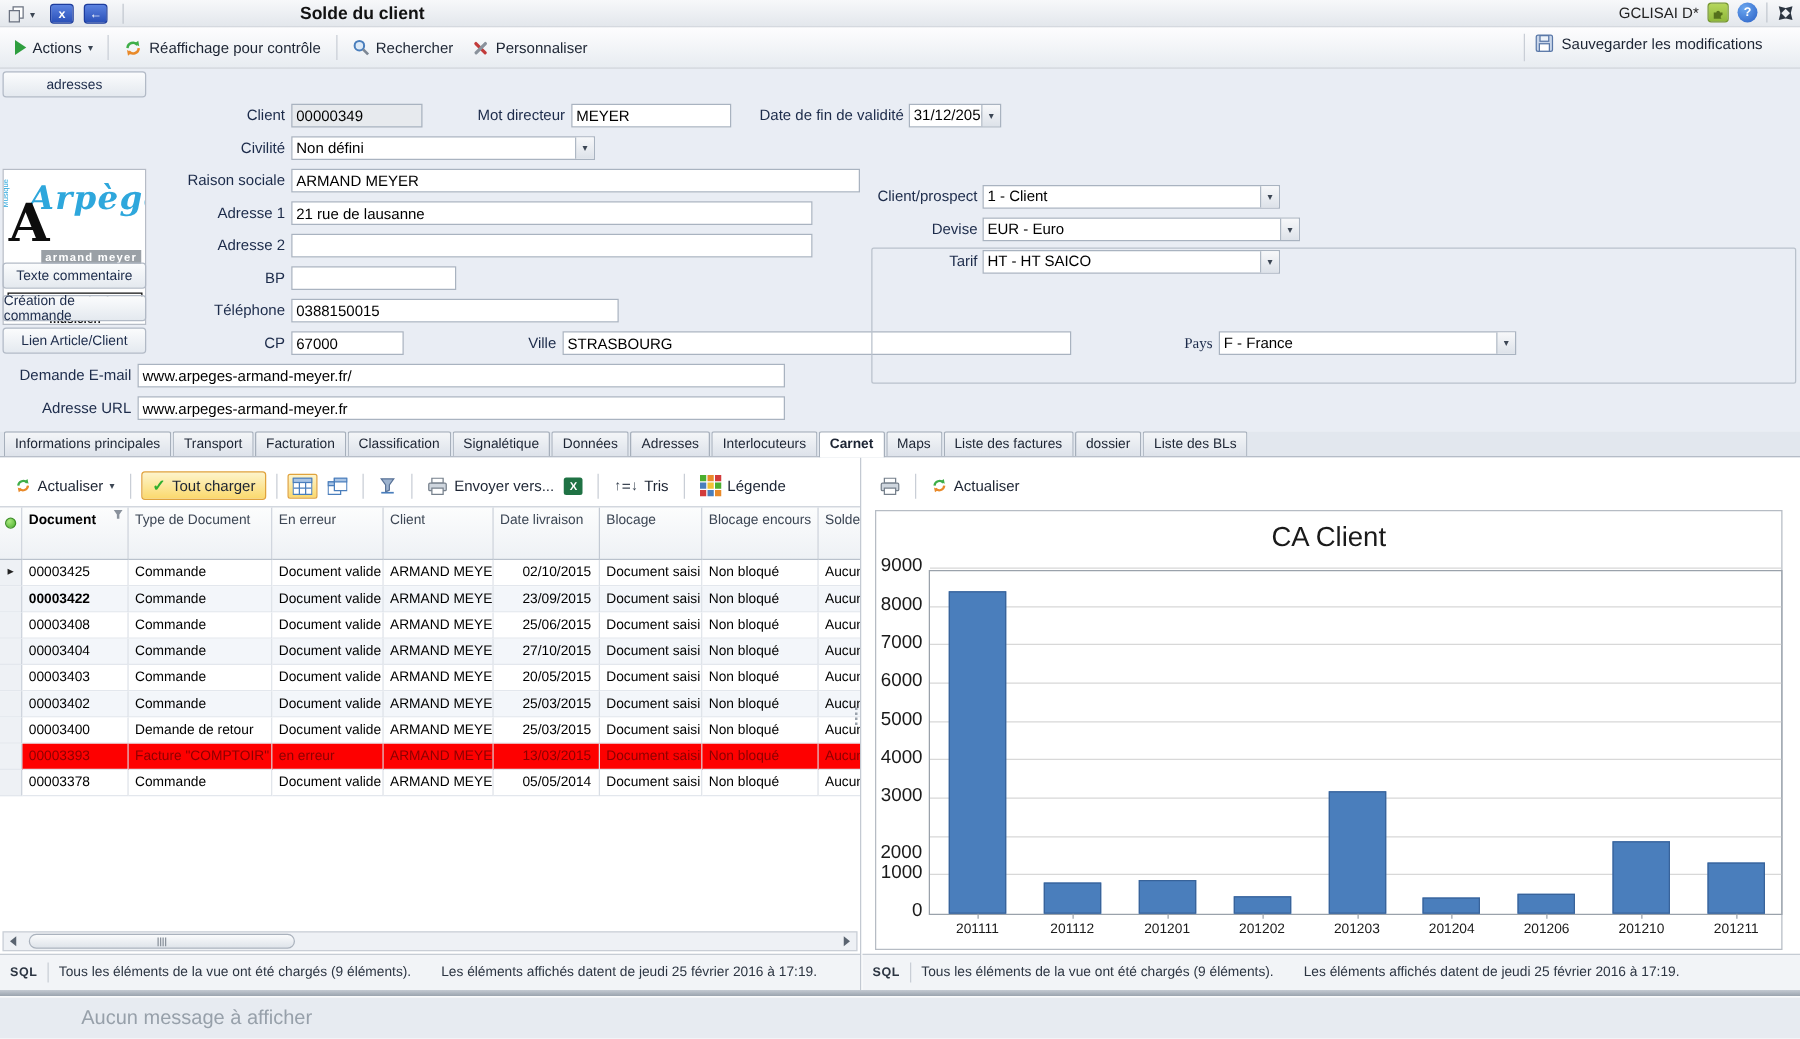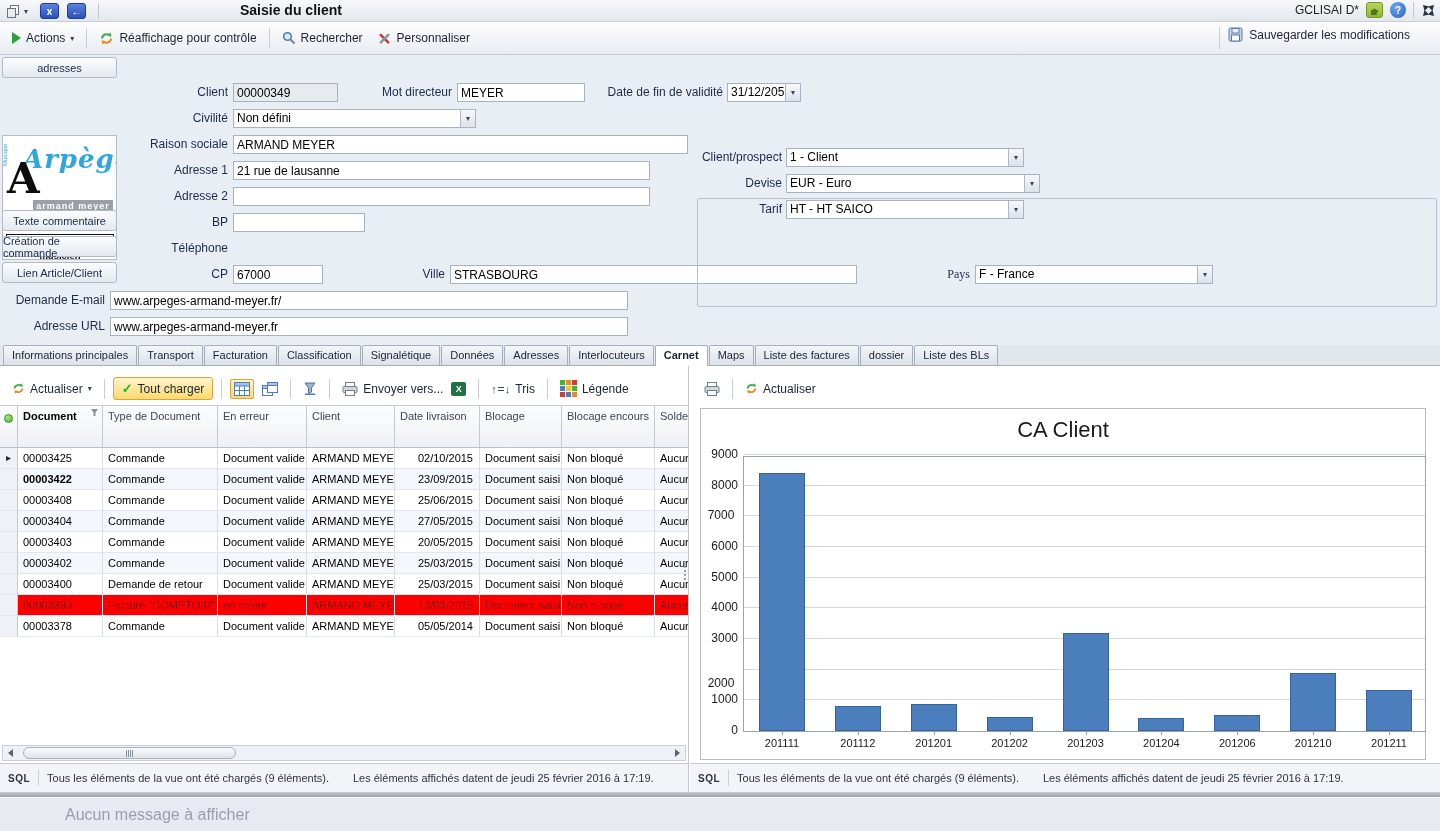--- a/index.html
+++ b/index.html
@@ -115,21 +115,21 @@
   
   #split-grip { position:absolute; left:683px; top:200px; width:4px; display:flex; flex-direction:column; gap:2px; align-items:center; }
   .dot { width:2px; height:2px; background:#9aa2ac; }
 
   
   #chart-box { position:absolute; left:10px; top:42px; width:726px; height:352px; border:1px solid #b6bcc4; background:#fff; }
   #chart-title { text-align:center; font-size:22px; color:#1a1a1a; margin-top:8px; }
   #plot { position:absolute; left:42px; top:47px; width:683px; height:276px; border:1px solid #9aa2ab; }
   .gridline { position:absolute; left:0; width:100%; height:1px; background:#d8d8d8; }
   .bar { position:absolute; bottom:0; }
-  .ylab { position:absolute; right:100%; margin-right:6px; width:34px; text-align:right; font-size:12px; color:#1a1a1a; }
+  .ylab { position:absolute; right:100%; margin-right:6px; width:34px; text-align:right; font-size:15px; color:#1a1a1a; }
   .xlab { position:absolute; top:100%; margin-top:6px; text-align:center; font-size:11px; color:#1a1a1a; }
   .xtick { position:absolute; top:100%; width:1px; height:4px; background:#9aa2ab; }
 
   
   #footer-strip { position:absolute; left:0; top:792px; width:1440px; height:5px; background:linear-gradient(#c4cad2,#99a2ad); }
   #footer { position:absolute; left:0; top:797px; width:1440px; height:34px; background:#e7ebf1; border-top:1px solid #fff; }
   #footer-msg { position:absolute; left:65px; top:8px; font-size:16px; color:#97a0aa; }
 </style>
 </head>
 <body>
@@ -145,21 +145,21 @@
           </svg>
       </span>
       <span class="caret">▾</span>
       <span style="width:6px;"></span>
       <span class="blue-btn">x</span>
       <span style="width:2px;"></span>
       <span class="blue-btn">←</span>
       <span style="width:6px;"></span>
       <span class="vsep-t"></span>
     </div>
-    <div id="window-title">Saisie du client</div>
+    <div id="window-title">Solde du client</div>
     <div id="titlebar-right">
       <span id="user-label">GCLISAI D*</span>
       <span class="puzzle tb-ico">
         <svg width="11" height="11">
             <path d="M2,5 h2 a1.5,1.5 0 1 1 3,0 h2 v2 a1.5,1.5 0 1 0 0,3 v0 h-7 z" fill="#55711c"></path>
           </svg>
       </span>
       <span class="helpbtn">?</span>
       <span class="vsep-t"></span>
       <span class="tb-ico">
@@ -258,20 +258,21 @@
     <input class="fld-input" style="left: 233px; top: 80px; width: 455px;" value="ARMAND MEYER">
 
     <div class="fld-label" style="left:150px;top:106px;width:78px;">Adresse 1</div>
     <input class="fld-input" style="left: 233px; top: 106px; width: 417px;" value="21 rue de lausanne">
     <div class="fld-label" style="left:150px;top:132px;width:78px;">Adresse 2</div>
     <input class="fld-input" style="left: 233px; top: 132px; width: 417px;" value="">
 
     <div class="fld-label" style="left:150px;top:158px;width:78px;">BP</div>
     <input class="fld-input" style="left: 233px; top: 158px; width: 132px;" value="">
     <div class="fld-label" style="left:150px;top:184px;width:78px;">Téléphone</div>
+    <input class="fld-input" style="left: 233px; top: 184px; width: 262px;" value="0388150015">
 
     <div class="fld-label" style="left:150px;top:210px;width:78px;">CP</div>
     <input class="fld-input" style="left: 233px; top: 210px; width: 90px;" value="67000">
     <div class="fld-label" style="left:395px;top:210px;width:50px;">Ville</div>
     <input class="fld-input" style="left: 450px; top: 210px; width: 407px;" value="STRASBOURG">
     <div class="fld-label" style="left:920px;top:210px;width:50px;font-family:Liberation Serif, serif;">Pays</div>
     <div class="combo" style="left:975px;top:210px;width:238px;">
       <span class="combo-val">F - France</span>
       <span class="combo-btn">▾</span>
     </div>
@@ -445,21 +446,21 @@
               <div class="g-cell" style="min-width: 82px; width: 82px;">Document saisi</div>
               <div class="g-cell" style="min-width: 93px; width: 93px;">Non bloqué</div>
               <div class="g-cell" style="min-width: 35px; width: 35px;">Aucun</div>
             </div>
             <div class="grid-row alt">
               <div class="sel-cell"></div>
               <div class="g-cell" style="min-width: 85px; width: 85px;">00003404</div>
               <div class="g-cell" style="min-width: 115px; width: 115px;">Commande</div>
               <div class="g-cell" style="min-width: 89px; width: 89px;">Document valide</div>
               <div class="g-cell" style="min-width: 88px; width: 88px;">ARMAND MEYER</div>
-              <div class="g-cell date" style="min-width: 85px; width: 85px;">27/05/2015</div>
+              <div class="g-cell date" style="min-width: 85px; width: 85px;">27/10/2015</div>
               <div class="g-cell" style="min-width: 82px; width: 82px;">Document saisi</div>
               <div class="g-cell" style="min-width: 93px; width: 93px;">Non bloqué</div>
               <div class="g-cell" style="min-width: 35px; width: 35px;">Aucun</div>
             </div>
             <div class="grid-row">
               <div class="sel-cell"></div>
               <div class="g-cell" style="min-width: 85px; width: 85px;">00003403</div>
               <div class="g-cell" style="min-width: 115px; width: 115px;">Commande</div>
               <div class="g-cell" style="min-width: 89px; width: 89px;">Document valide</div>
               <div class="g-cell" style="min-width: 88px; width: 88px;">ARMAND MEYER</div>
@@ -581,21 +582,21 @@
             <div class="gridline" style="bottom: 214.667px;"></div>
             <div class="gridline" style="bottom: 245.333px;"></div>
             <div class="gridline" style="bottom: 276px;"></div>
             <div class="ylab" style="bottom: -6px;">0</div>
             <div class="ylab" style="bottom: 24.6667px;">1000</div>
             <div class="ylab" style="bottom: 41px; text-align: center;">2000</div>
             <div class="ylab" style="bottom: 86px;">3000</div>
             <div class="ylab" style="bottom: 116.667px;">4000</div>
             <div class="ylab" style="bottom: 147.333px;">5000</div>
             <div class="ylab" style="bottom: 178px;">6000</div>
-            <div class="ylab" style="bottom: 208.667px; text-align: center;">7000</div>
+            <div class="ylab" style="bottom: 208.667px;">7000</div>
             <div class="ylab" style="bottom: 239.333px;">8000</div>
             <div class="ylab" style="bottom: 270px;">9000</div>
             <div class="bar" style="left: 14.9444px; width: 46px; height: 257.6px; background: rgb(74, 126, 188); border: 1px solid rgb(56, 99, 154);"></div>
             <div class="xtick" style="left: 37.9444px;"></div>
             <div class="xlab" style="left: 0px; width: 75.8889px;">201111</div>
             <div class="bar" style="left: 90.8333px; width: 46px; height: 24.5333px; background: rgb(74, 126, 188); border: 1px solid rgb(56, 99, 154);"></div>
             <div class="xtick" style="left: 113.833px;"></div>
             <div class="xlab" style="left: 75.8889px; width: 75.8889px;">201112</div>
             <div class="bar" style="left: 166.722px; width: 46px; height: 26.68px; background: rgb(74, 126, 188); border: 1px solid rgb(56, 99, 154);"></div>
             <div class="xtick" style="left: 189.722px;"></div>

